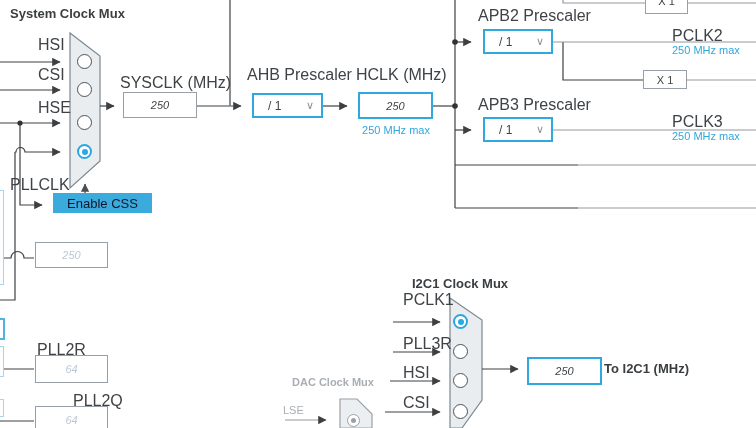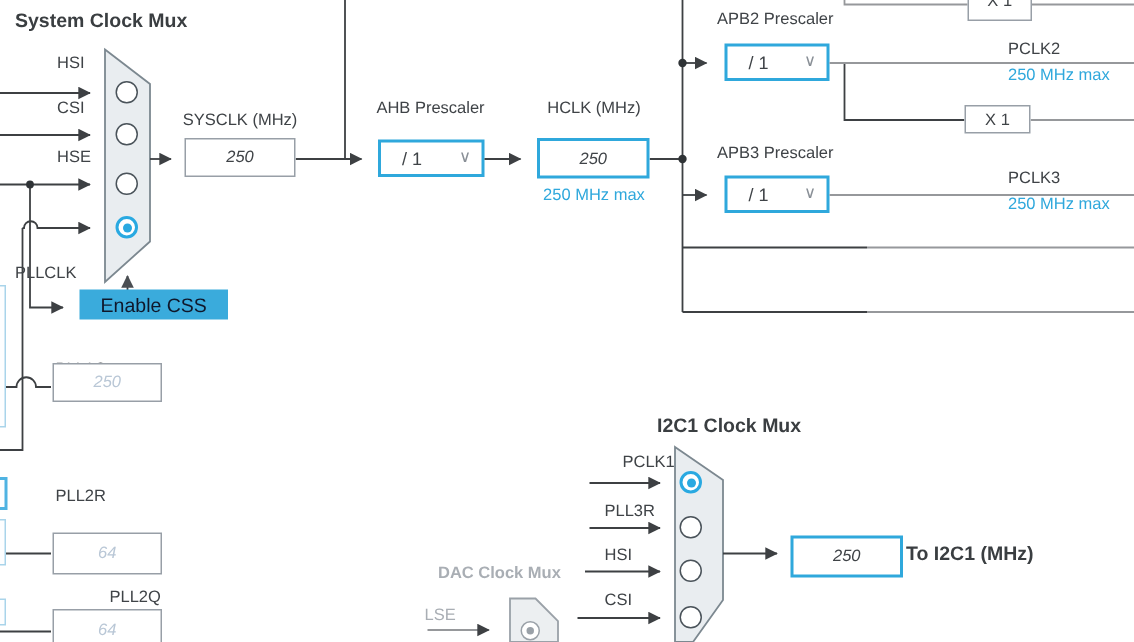--- a/index.html
+++ b/index.html
@@ -1,21 +1,21 @@
 <!DOCTYPE html>
 <html><head>
 <meta charset="utf-8">
 <style>
   html,body{margin:0;padding:0;background:#fff;}
   .stage{position:relative;width:756px;height:428px;overflow:hidden;background:#fff;
          font-family:"Liberation Sans",sans-serif;}
   .stage *{box-sizing:border-box;}
   svg.wires{position:absolute;left:0;top:0;z-index:1;}
   .abs{position:absolute;z-index:2;white-space:nowrap;}
-  .lbl{font-size:11px;color:#3f4347;}
+  .lbl{font-size:16px;color:#3f4347;}
   .lbl-b{font-size:13px;font-weight:bold;color:#3a3e41;}
   .lbl-blue{font-size:11px;color:#2fa8dc;}
   .lbl-gray{font-size:11px;color:#a9aeb4;}
   .lbl-gray-b{font-size:11px;font-weight:bold;color:#a9aeb4;}
   .ctr{text-align:center;}
   .vbox{display:flex;align-items:center;justify-content:center;background:#fff;
         border:1px solid #989fa7;font-size:11px;color:#3f4347;font-style:italic;}
   .vbox.blue{border:2px solid #2fa8dc;}
   .vbox.dim{color:#b9c7d6;}
   .xbox{display:flex;align-items:center;justify-content:center;background:#fff;
@@ -151,33 +151,33 @@
   <div class="dd" style="left:483px;top:117px;width:70px;height:25px;">
     <span>/ 1</span>
     <span class="chev">∨</span>
   </div>
   <div class="abs lbl" style="left:672px;top:113px;">PCLK3</div>
   <div class="abs lbl-blue" style="left:672px;top:130px;">250 MHz max</div>
 
   <div class="abs lbl" style="left:37px;top:240px;">PLL1Q</div>
   <div class="abs vbox dim" style="left:35px;top:242px;width:73px;height:26px;">250</div>
 
-  <div class="abs lbl" style="left:37px;top:325px;">PLL2R</div>
+  <div class="abs lbl" style="left:37px;top:341px;">PLL2R</div>
   <div class="abs vbox dim" style="left:35px;top:355px;width:73px;height:28px;">64</div>
 
   <div class="abs lbl" style="left:37px;top:392px;padding-left:36px;">PLL2Q</div>
   <div class="abs vbox dim" style="left:35px;top:406px;width:73px;height:28px;">64</div>
 
   <div class="abs sliver" style="left:-6px;top:190px;width:10px;height:95px;border:1px solid #a9d4ea;"></div>
   <div class="abs sliver" style="left:-6px;top:318px;width:11px;height:22px;border:2px solid #4fb3e2;"></div>
   <div class="abs sliver" style="left:-6px;top:346px;width:10px;height:31px;border:1px solid #a9d4ea;"></div>
   <div class="abs sliver" style="left:-6px;top:399px;width:10px;height:18px;border:1px solid #a9d4ea;"></div>
 
-  <div class="abs lbl-b" style="left:409px;top:276px;padding-left:29px;">I2C1 Clock Mux</div>
-  <div class="abs lbl" style="left:403px;top:302px;margin-left:12px;">PCLK1</div>
+  <div class="abs lbl-b" style="left:383px;top:276px;padding-left:29px;">I2C1 Clock Mux</div>
+  <div class="abs lbl" style="left:403px;top:291px;">PCLK1</div>
   <div class="abs lbl" style="left:403px;top:335px;">PLL3R</div>
   <div class="abs lbl" style="left:403px;top:364px;">HSI</div>
   <div class="abs lbl" style="left:403px;top:394px;">CSI</div>
 
   <div class="radio sel" style="left:453px;top:314px;">
     <span class="dot"></span>
   </div>
   <div class="radio" style="left:453px;top:344px;"></div>
   <div class="radio" style="left:453px;top:373px;"></div>
   <div class="radio" style="left:453px;top:404px;"></div>

